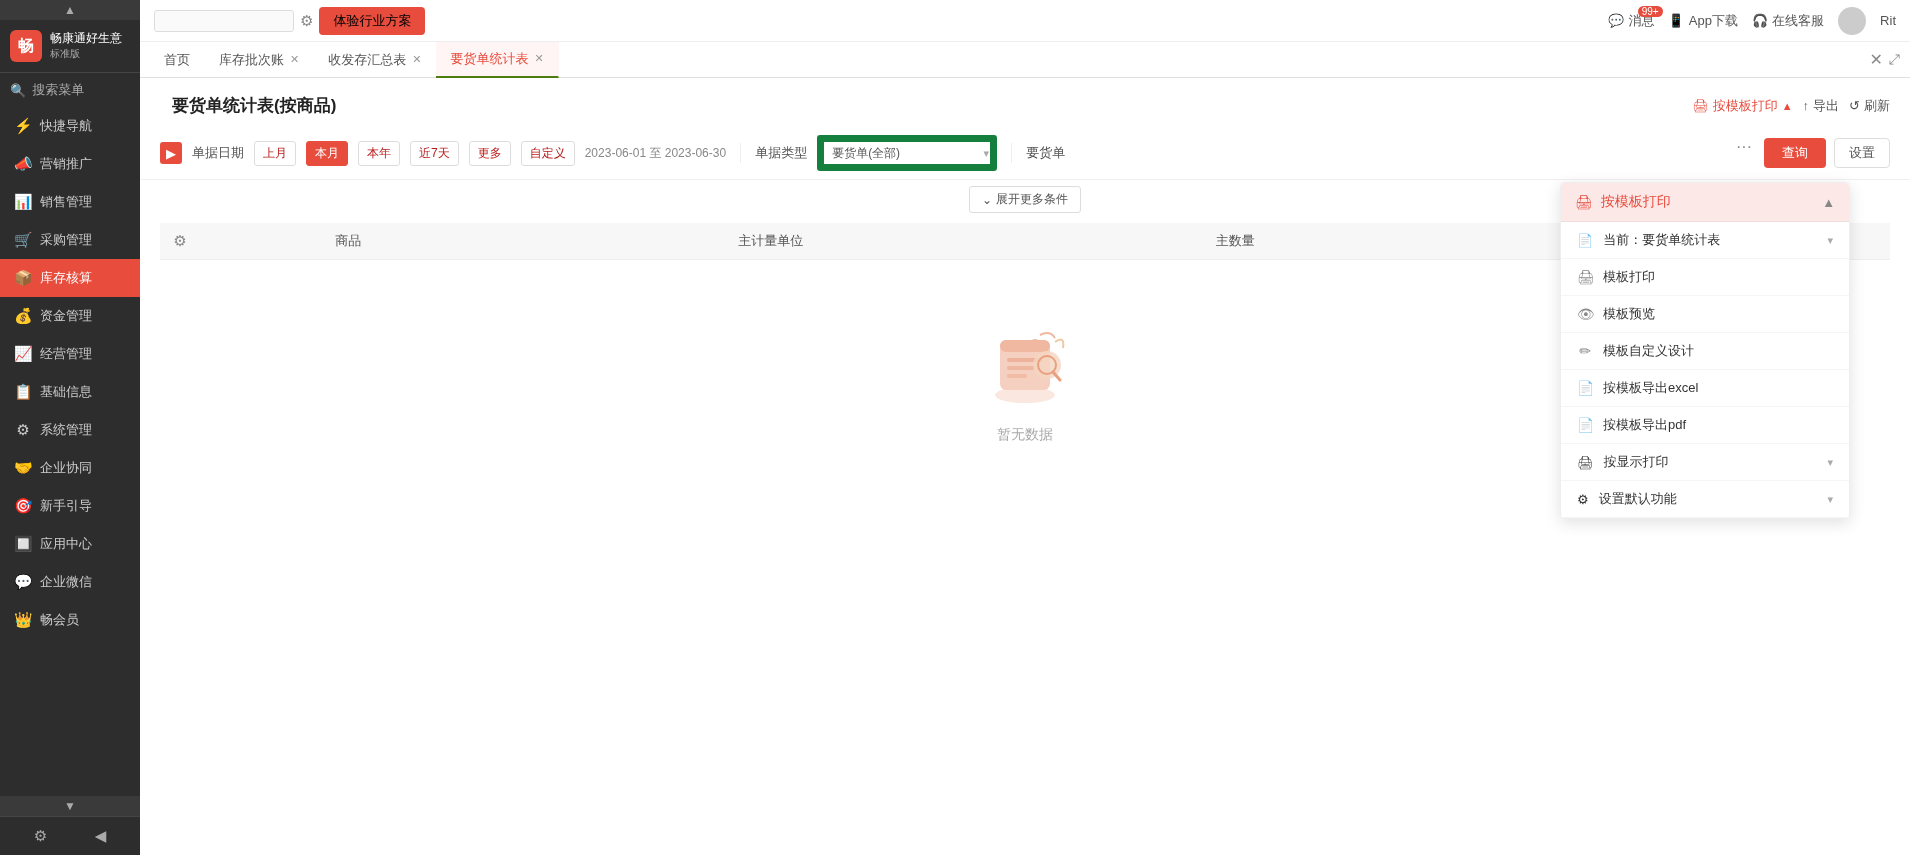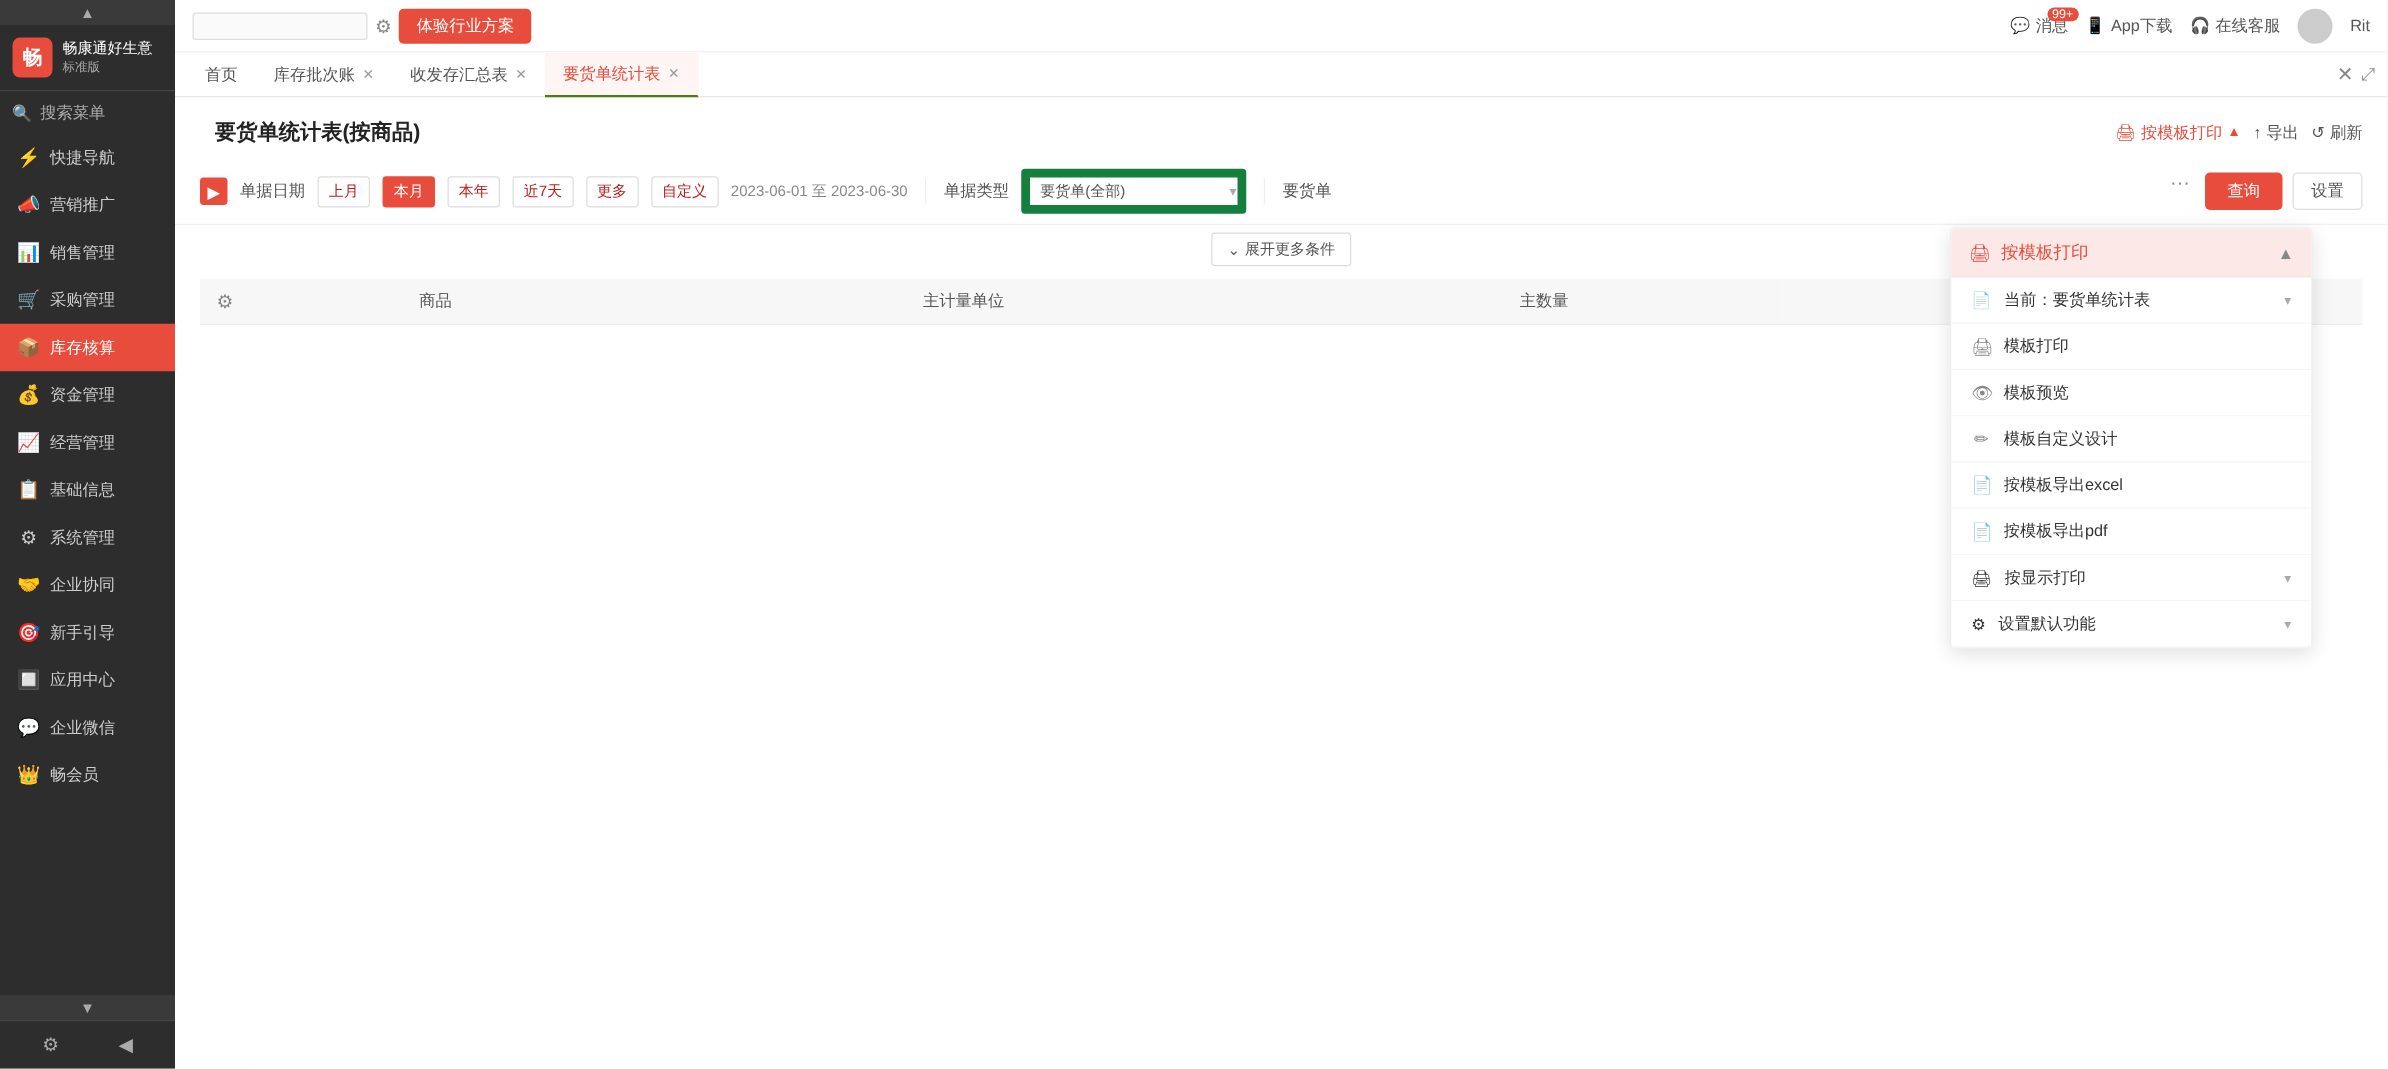--- a/index.html
+++ b/index.html
@@ -114,21 +114,21 @@
       width: 140px;
       background: #fafafa;
     }
     .header-gear {
       color: #888;
       font-size: 15px;
       cursor: pointer;
     }
     .btn-trial {
       background: #e74c3c;
-      color: #ffffff;
+      color: #000000;
       border: none;
       border-radius: 4px;
       padding: 5px 14px;
       font-size: 13px;
       cursor: pointer;
       white-space: nowrap;
     }
     .top-header-right {
       display: flex;
       align-items: center;
@@ -542,20 +542,40 @@
             <th>主计量单位</th>
             <th>主数量</th>
             <th>零售金额</th>
           </tr>
         </thead>
         <tbody>
         </tbody>
       </table>
     </div>
 
+    <div class="empty-state">
+      <div class="empty-icon">
+        
+        <svg width="100" height="90" viewBox="0 0 100 90">
+          <ellipse cx="50" cy="75" rx="30" ry="8" fill="#f5cfc0" opacity="0.5"></ellipse>
+          <rect x="25" y="20" width="50" height="50" rx="6" fill="#f5cfc0"></rect>
+          <rect x="25" y="20" width="50" height="12" rx="6" fill="#f0b8a0"></rect>
+          <rect x="32" y="38" width="36" height="4" rx="2" fill="#e8a080" opacity="0.6"></rect>
+          <rect x="32" y="46" width="28" height="4" rx="2" fill="#e8a080" opacity="0.5"></rect>
+          <rect x="32" y="54" width="20" height="4" rx="2" fill="#e8a080" opacity="0.4"></rect>
+          <circle cx="72" cy="45" r="14" fill="#f5d5c0" opacity="0.8"></circle>
+          <circle cx="72" cy="45" r="9" fill="none" stroke="#e8a080" stroke-width="2"></circle>
+          <line x1="78" y1="52" x2="85" y2="60" stroke="#e8a080" stroke-width="3" stroke-linecap="round"></line>
+          <circle cx="60" cy="24" r="5" fill="#f0b8a0"></circle>
+          <path d="M 65 15 Q 75 10 80 18" stroke="#f0b8a0" stroke-width="2" fill="none"></path>
+          <path d="M 80 22 Q 90 15 88 28" stroke="#f0c8a0" stroke-width="2" fill="none"></path>
+        </svg>
+      </div>
+      <span class="empty-text">暂无数据</span>
+    </div>
 
     <div class="print-dropdown">
       <div class="print-dropdown-header">
         <div class="print-dropdown-header-left">
           <span>🖨</span>
           <span>按模板打印</span>
         </div>
         <div class="print-dropdown-header-right">
           <span class="dropdown-chevron">▲</span>
         </div>

